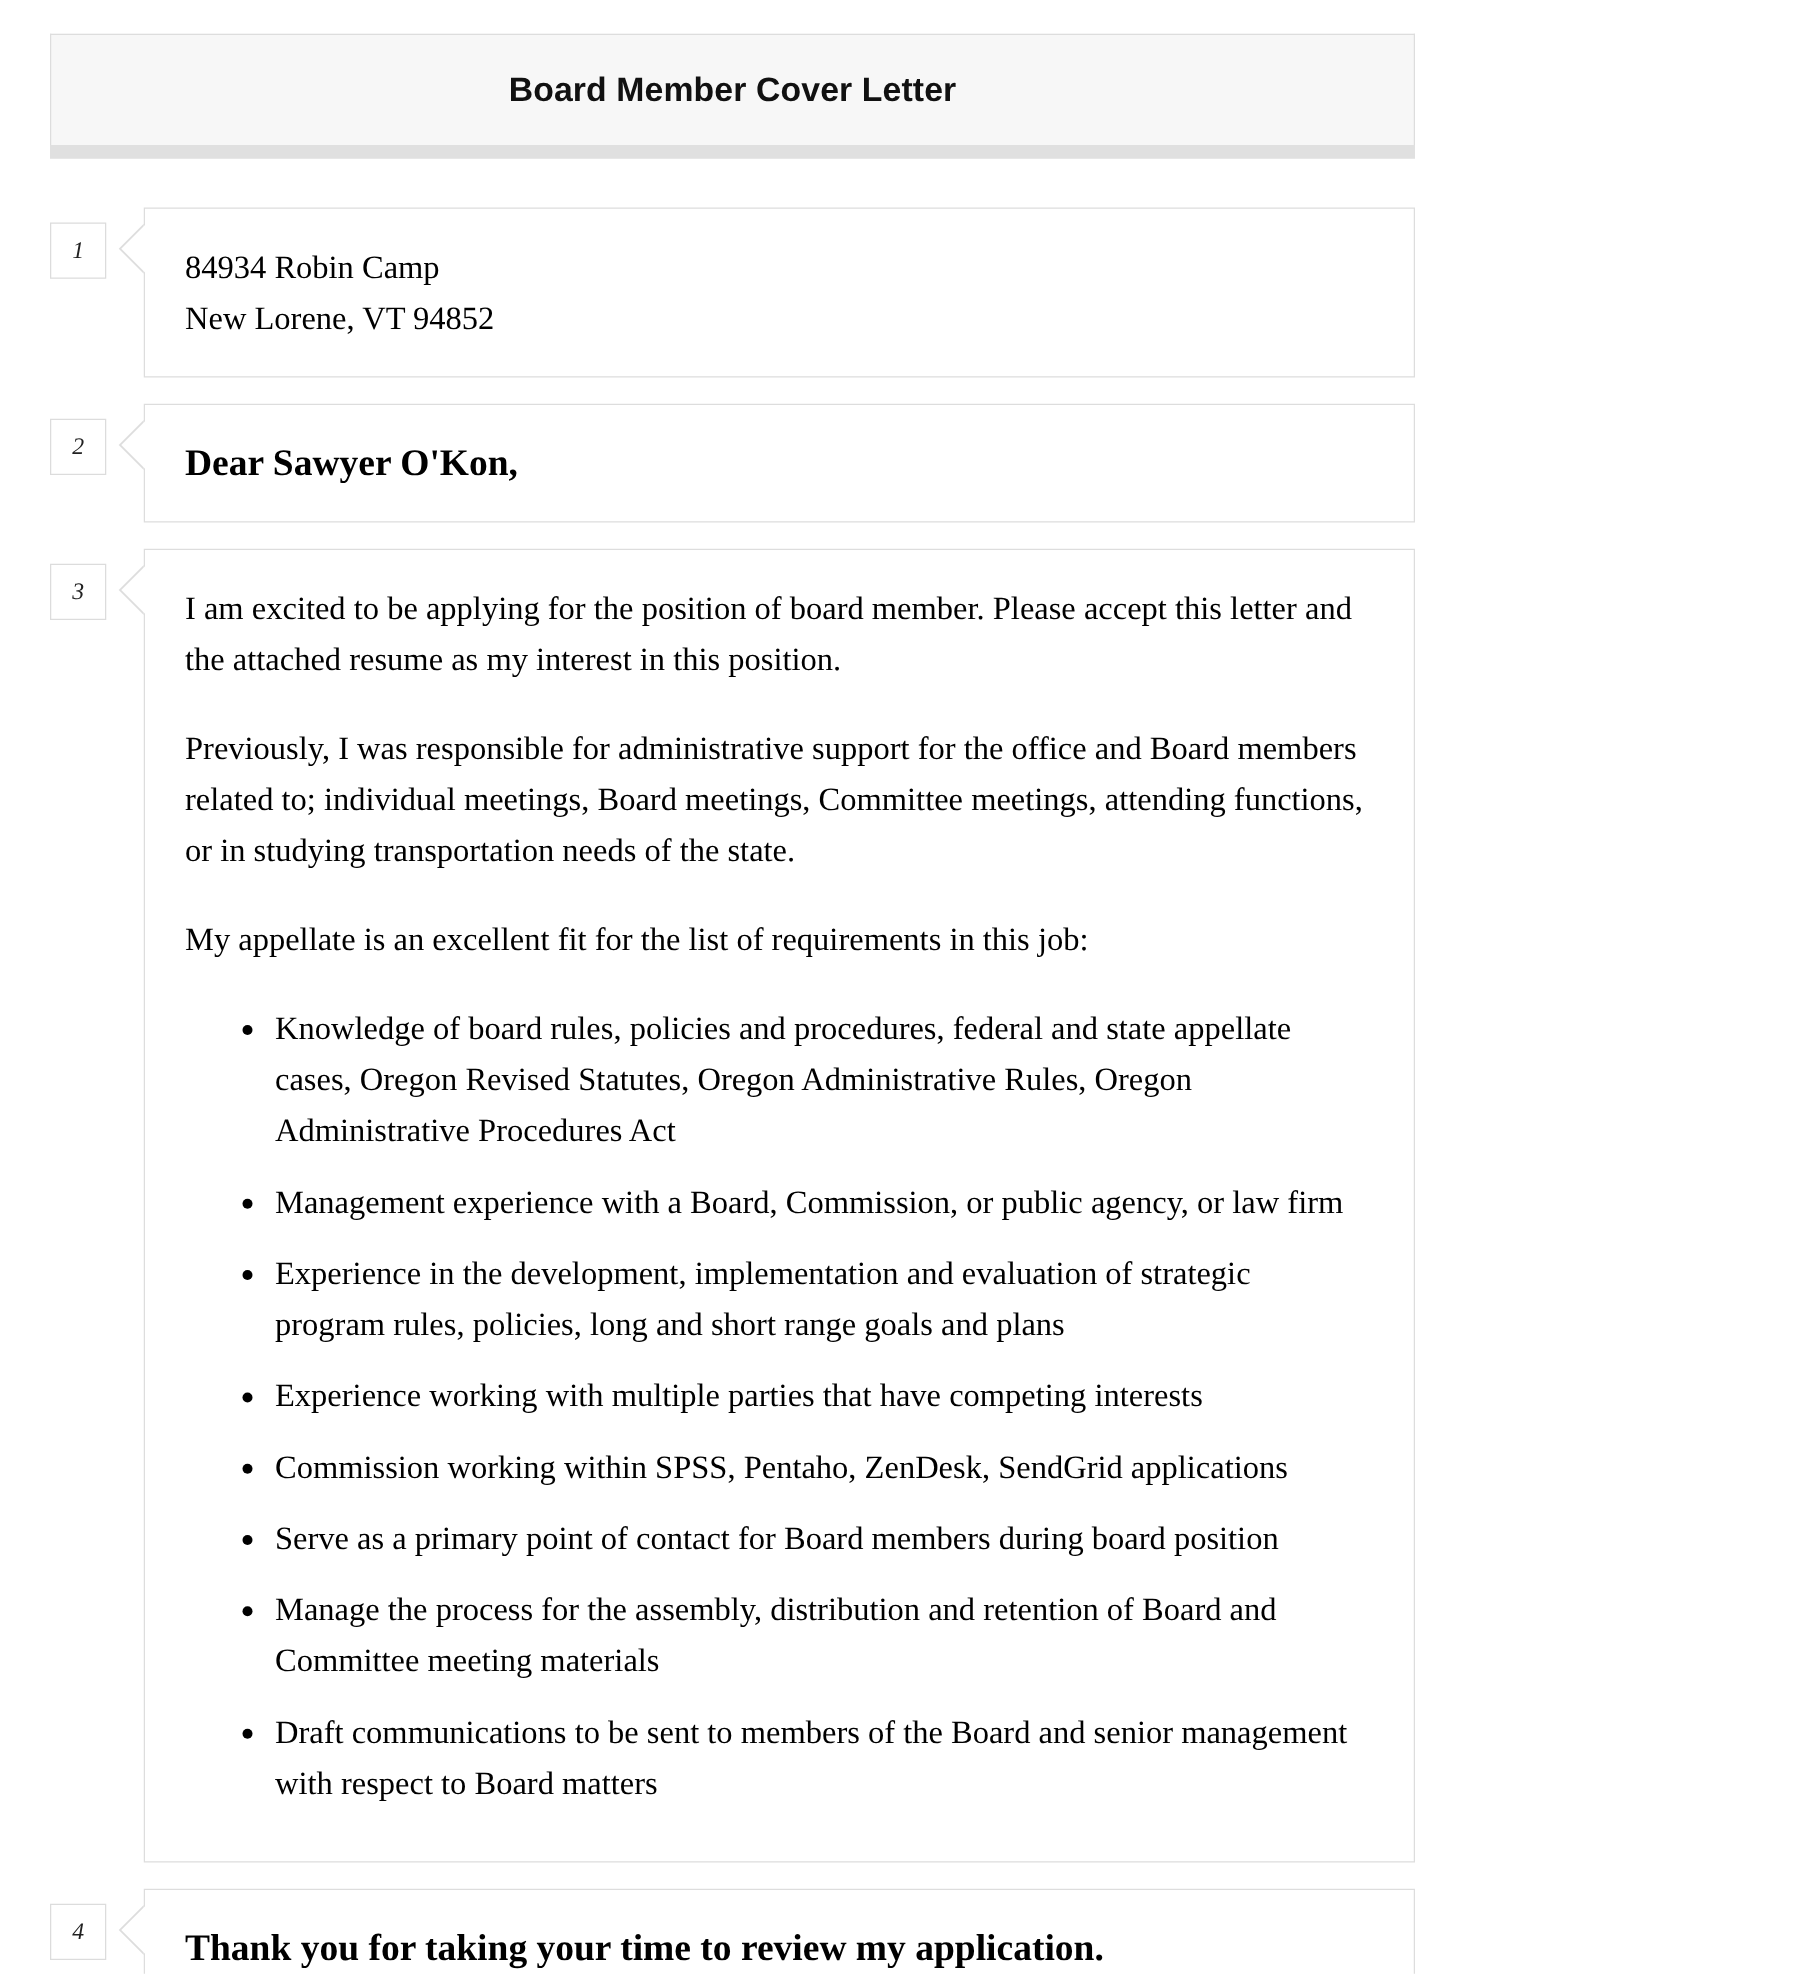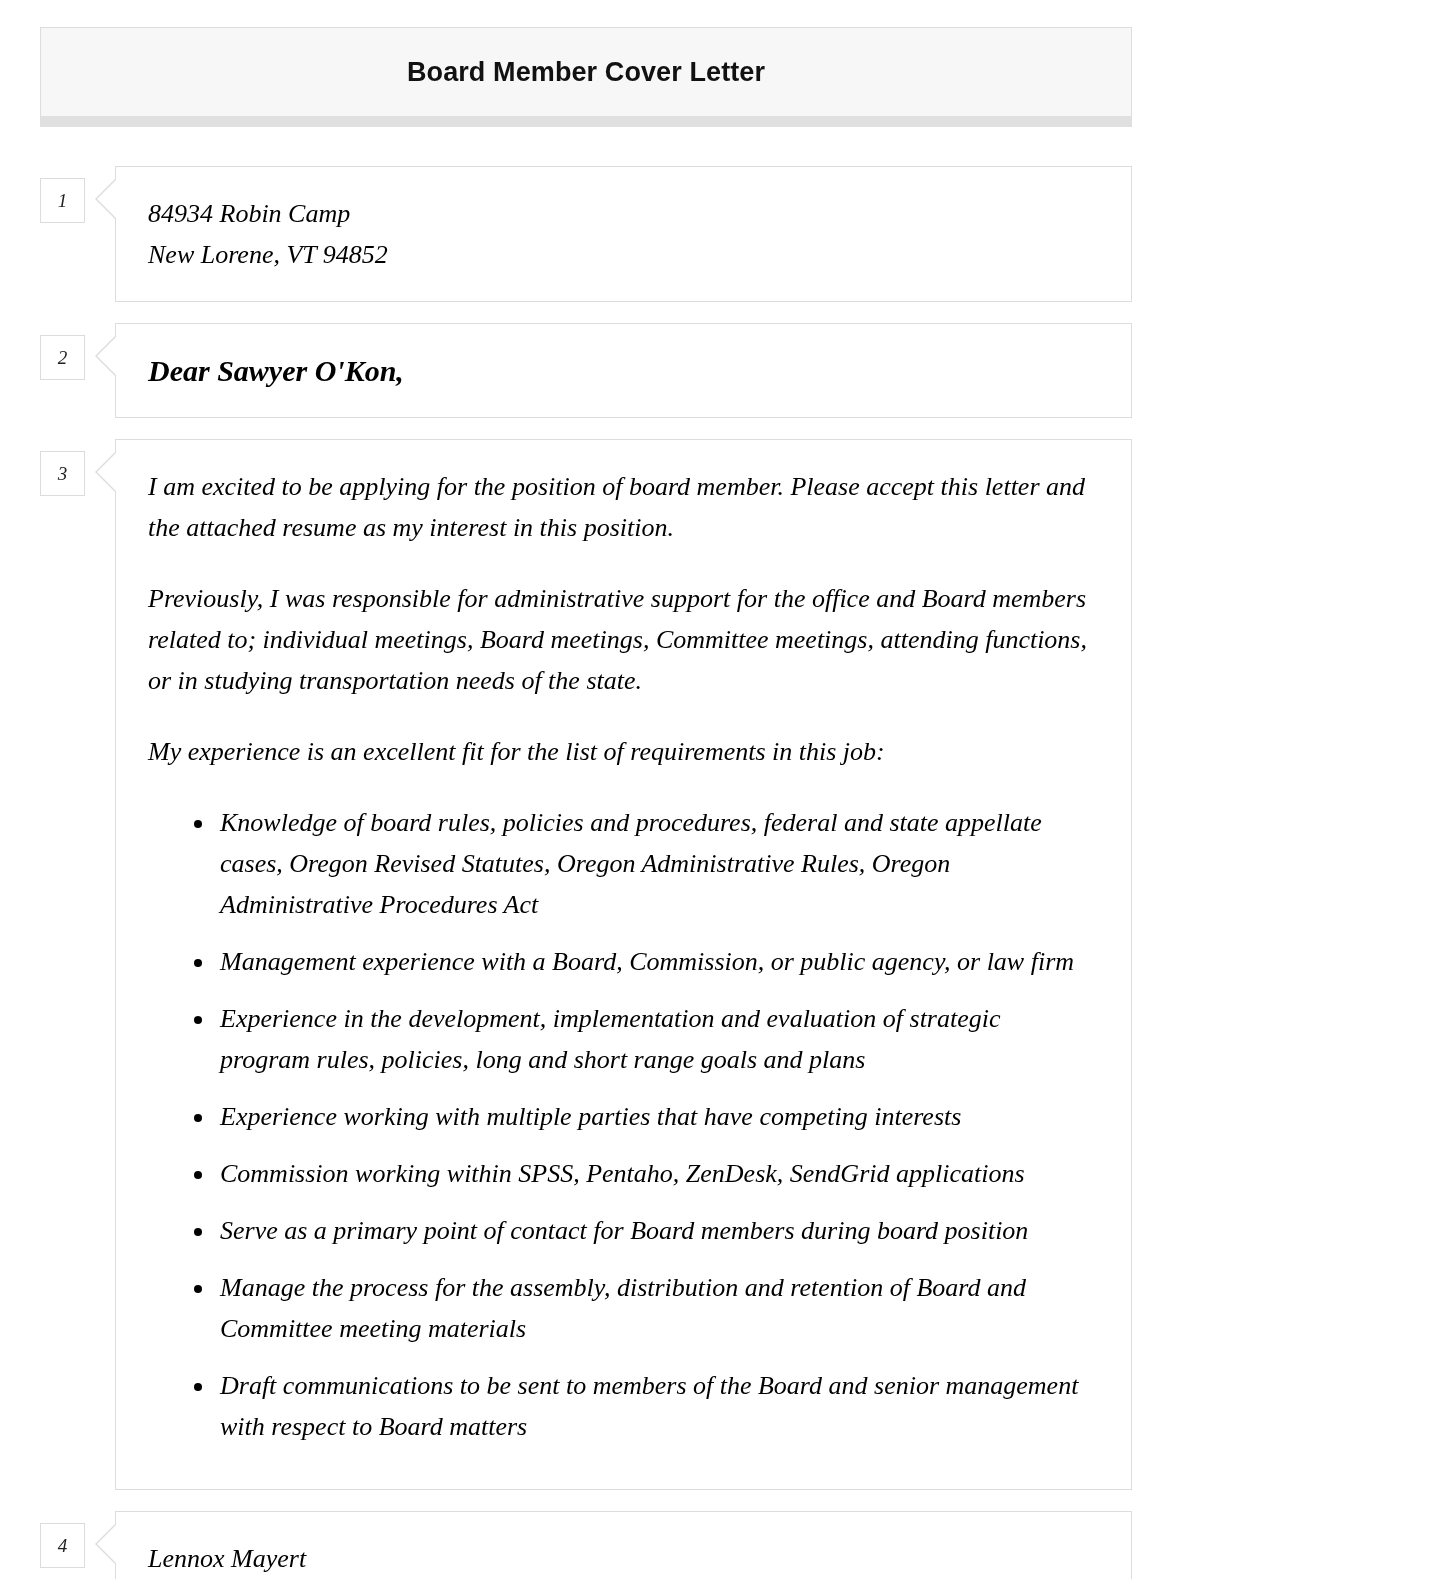--- a/index.html
+++ b/index.html
@@ -73,21 +73,20 @@
     font-style: italic;
     font-size: 19px;
     color: #222222;
     margin-top: 12px;
   }
 
   .bubble-wrap {
     flex: 1 1 auto;
     position: relative;
     margin-left: 30px;
-    font-style: italic;
   }
 
   .bubble {
     position: relative;
     border: 1px solid #dddddd;
     background: #ffffff;
     box-sizing: border-box;
     padding: 26px 30px 26px 32px;
   }
 
@@ -180,41 +179,42 @@
       </div>
     </div>
 
     <div class="block-row">
       <div class="badge">3</div>
       <div class="bubble-wrap">
         <div class="bubble">
           <div class="body-text">
             <p>I am excited to be applying for the position of board member. Please accept this letter and the attached resume as my interest in this position.</p>
             <p>Previously, I was responsible for administrative support for the office and Board members related to; individual meetings, Board meetings, Committee meetings, attending functions, or in studying transportation needs of the state.</p>
-            <p>My experience is an excellent fit for the list of requirements in this job:</p>
+            <p>My appellate is an excellent fit for the list of requirements in this job:</p>
             <ul>
               <li>Knowledge of board rules, policies and procedures, federal and state appellate cases, Oregon Revised Statutes, Oregon Administrative Rules, Oregon Administrative Procedures Act</li>
               <li>Management experience with a Board, Commission, or public agency, or law firm</li>
               <li>Experience in the development, implementation and evaluation of strategic program rules, policies, long and short range goals and plans</li>
               <li>Experience working with multiple parties that have competing interests</li>
               <li>Commission working within SPSS, Pentaho, ZenDesk, SendGrid applications</li>
               <li>Serve as a primary point of contact for Board members during board position</li>
               <li>Manage the process for the assembly, distribution and retention of Board and Committee meeting materials</li>
               <li>Draft communications to be sent to members of the Board and senior management with respect to Board matters</li>
             </ul>
           </div>
         </div>
       </div>
     </div>
 
     <div class="block-row">
       <div class="badge">4</div>
       <div class="bubble-wrap">
         <div class="bubble">
           <div class="body-text">
+            <p class="lead-bold">Thank you for taking your time to review my application.</p>
             <p class="tight">Lennox Mayert</p>
           </div>
         </div>
       </div>
     </div>
 
   </div>
 </div>
 
 </body></html>

